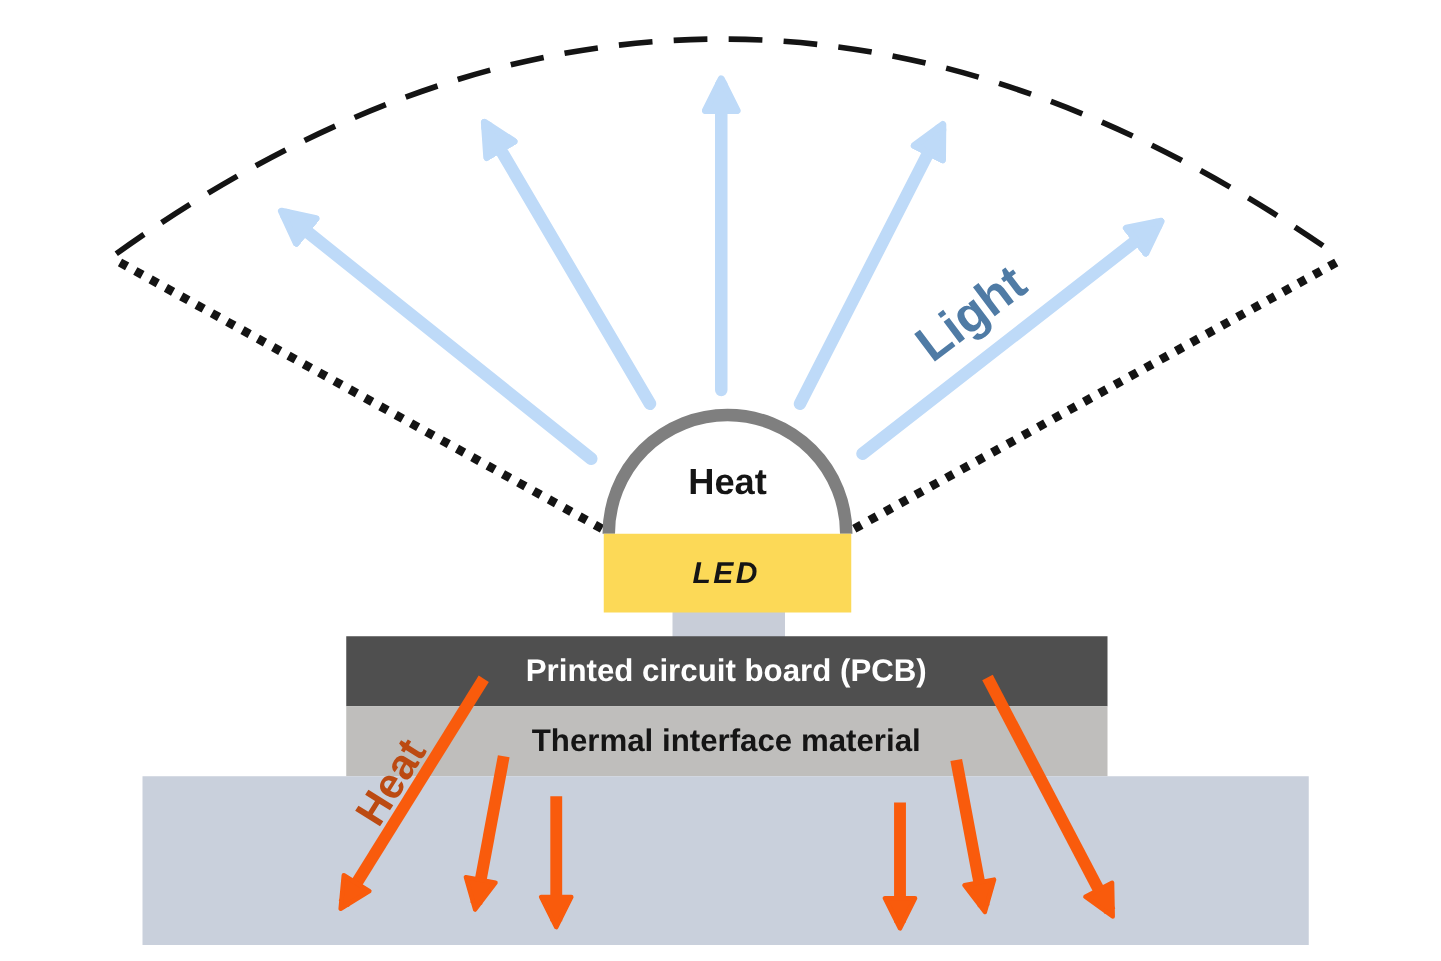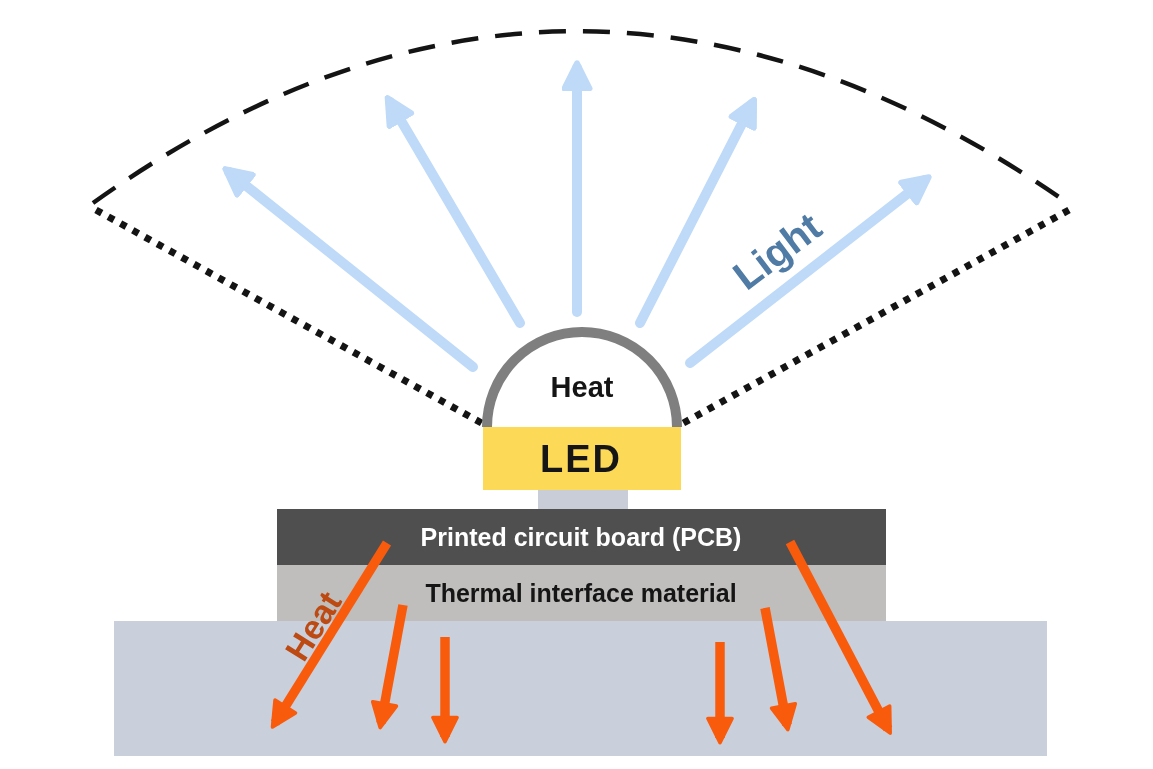--- a/index.html
+++ b/index.html
@@ -22,21 +22,21 @@
   .label {
     position: absolute;
     transform: translate(-50%, -50%);
     font-weight: bold;
     white-space: nowrap;
     color: #151515;
     line-height: 1;
     user-select: none;
   }
   .label-lens      { left: 582px; top: 387px; font-size: 29px; }
-  .label-led       { left: 581px; top: 459px; font-size: 38px; letter-spacing: 2px; }
+  .label-led       { left: 581px; top: 459px; font-size: 24px; letter-spacing: 2px; font-style: italic; }
   .label-pcb       { left: 581px; top: 537px; font-size: 25px; color: #ffffff; }
   .label-tim       { left: 581px; top: 593px; font-size: 25px; }
   .label-heatsink  { left: 578px; top: 686px; font-size: 31px; }
   .label-light     { left: 777px; top: 251px; font-size: 40px; color: #4F7BA5;
                      transform: translate(-50%, -50%) rotate(-37deg); }
   .label-heat      { left: 313px; top: 626px; font-size: 34px; color: #BC4A12;
                      transform: translate(-50%, -50%) rotate(-58deg); }
 </style>
 </head>
 <body>

